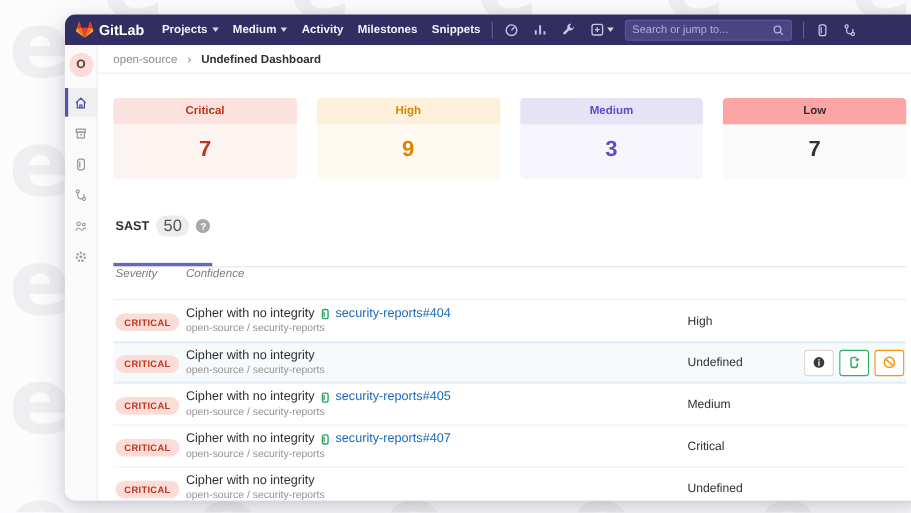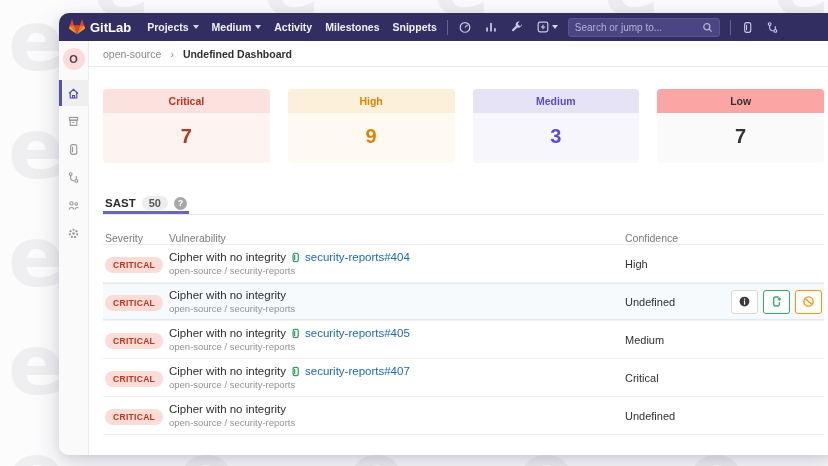--- a/index.html
+++ b/index.html
@@ -47,29 +47,29 @@
   .main { padding:0 14px; }
 
   
   .cards { display:flex; gap:18px; margin-top:22px; }
   .sev-card { flex:1; border-radius:4px; overflow:hidden; text-align:center; cursor:default; }
   .sev-head { font-size:10.5px; font-weight:bold; padding:6px 0; }
   .sev-count { font-size:20px; font-weight:bold; padding:12px 0 15px; }
 
   
   .tabs { margin-top:24px; border-bottom:1px solid #e7e7e7; display:flex; }
-  .tab { display:flex; align-items:center; gap:6px; padding:9px 2px 1px;
+  .tab { display:flex; align-items:center; gap:6px; padding:9px 2px 24px;
     border-bottom:3px solid #6767bd; font-size:11.5px; font-weight:bold; color:#2e2e2e; }
-  .tab-badge { background:#ededed; border-radius:9px; padding:1px 7px; font-size:11px; color:#555; font-weight:bold; }
+  .tab-badge { background:#ededed; border-radius:9px; padding:1px 7px; font-size:15px; color:#555; font-weight:normal; }
   .help-circle { width:13px; height:13px; border-radius:50%; background:#a8a8a8; color:#fff;
     font-size:9px; font-weight:bold; display:flex; align-items:center; justify-content:center; }
 
   
-  .thead { display:flex; align-items:flex-end; height:30px; color:#7b7b7b; font-size:10.5px;
-    border-bottom:1px solid #ebebeb; padding:0 2px; }
+  .thead { display:flex; align-items:flex-start; height:30px; color:#7b7b7b; font-size:10.5px;
+    border-bottom:1px solid #ebebeb; padding:0 2px;font-style:italic; }
   .col-sev { width:64px; flex:none; }
   .col-vuln { flex:1; min-width:0; }
   .col-conf { width:197px; flex:none; }
   .trow { display:flex; align-items:center; height:38px; border-bottom:1px solid #efefef; padding:0 2px; }
   .trow.hovered { background:#f6fafd; box-shadow: inset 0 1px 0 #dcebf7, inset 0 -1px 0 #dcebf7; }
   .sev-badge { display:inline-block; background:#fbdcd7; color:#c0341d; font-size:8.5px; font-weight:bold;
     padding:3px 8px; border-radius:10px; letter-spacing:.3px; }
   .vuln-title { font-size:11.5px; color:#2e2e2e; display:flex; align-items:center; gap:4px; }
   .vuln-link { color:#1b69b6; text-decoration:none;text-align:right; }
   .link-group { display:flex; align-items:center; gap:4px; }
@@ -258,21 +258,20 @@
         <div class="tabs">
           <div class="tab">
             <span>SAST</span>
             <span class="tab-badge">50</span>
             <span class="help-circle">?</span>
           </div>
         </div>
 
         <div class="thead">
           <span class="col-sev">Severity</span>
-          <span class="col-vuln">Vulnerability</span>
           <span class="col-conf">Confidence</span>
         </div>
 
         <div class="trow">
           <span class="col-sev"><span class="sev-badge">CRITICAL</span></span>
           <span class="col-vuln">
             <div class="vuln-title">
               <span>Cipher with no integrity</span>
               <span class="link-group">
                 <svg width="11" height="11" viewBox="0 0 16 16" fill="none" stroke="#2da160" stroke-width="1.8">

